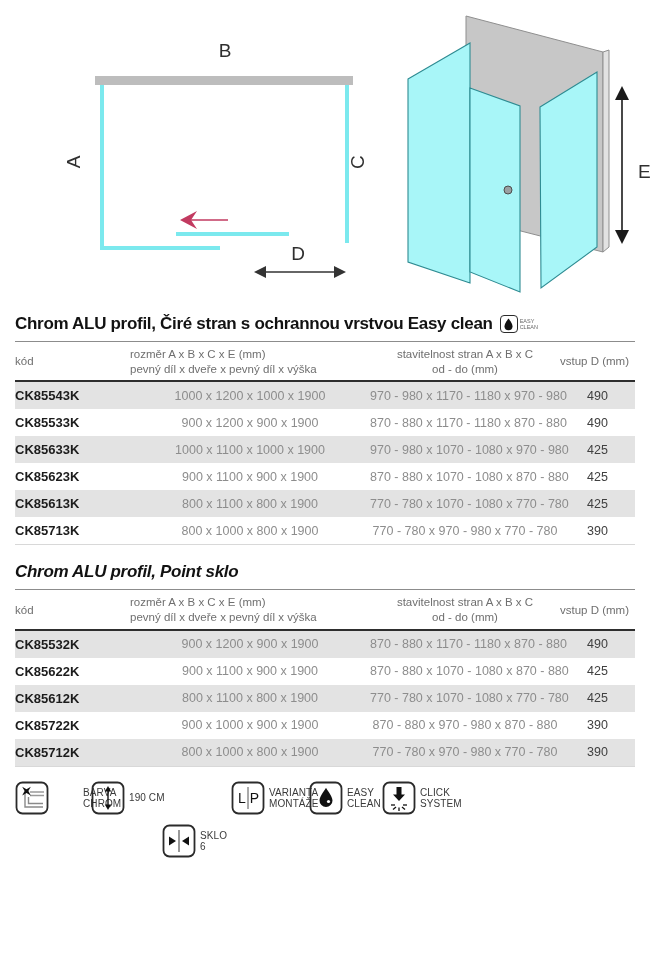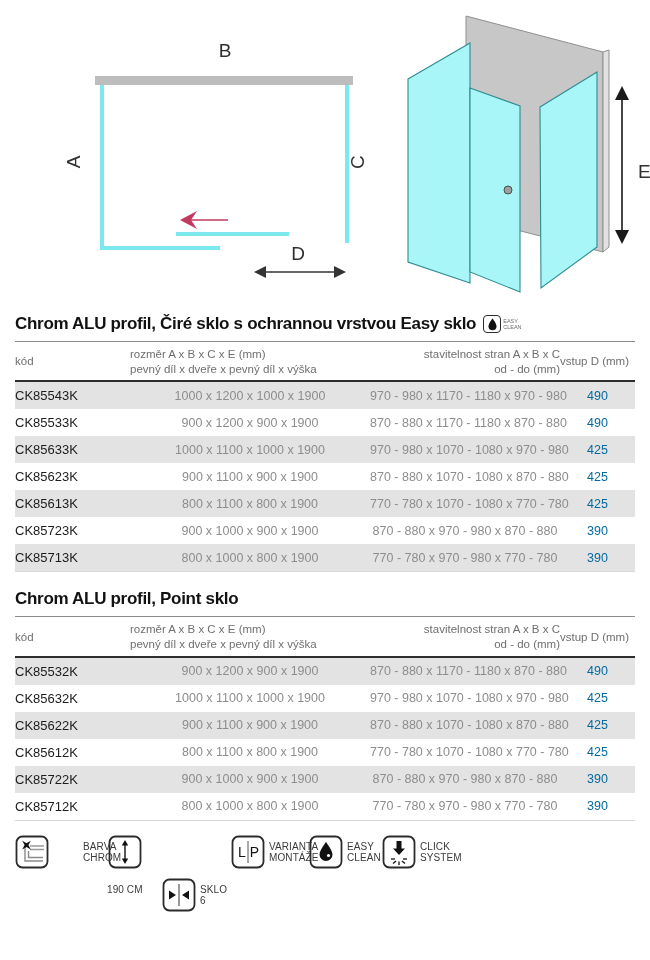--- a/index.html
+++ b/index.html
@@ -17,26 +17,26 @@
     display:flex;align-items:center;justify-content:center;}
   .ec-badge .txt{display:flex;flex-direction:column;font-size:5.5px;font-weight:normal;
     color:#6a6a6a;line-height:1.1;letter-spacing:0;}
 
   table.spec{width:620px;border-collapse:collapse;table-layout:fixed;
     border-top:1px solid #8c8c8c;border-bottom:1px solid #d8d8d8;}
   table.spec thead th{font-weight:normal;color:#6f6f6f;font-size:11.5px;line-height:1.28;
     padding:5px 0 4px 0;vertical-align:middle;border-bottom:2px solid #2e2e2e;}
   th.col-code{width:115px;text-align:left;margin-left:19px;}
   th.col-size{width:240px;text-align:left;}
-  th.col-range{width:190px;text-align:right;}
+  th.col-range{width:190px;text-align:center;}
   th.col-entry{width:75px;text-align:left;}
   table.spec tbody td{height:27px;font-size:12.5px;color:#8d8d8d;text-align:center;
     padding:0;white-space:nowrap;}
-  table.spec tbody td.c0{text-align:left;font-weight:normal;color:#1c1c1c;font-size:13px;}
-  table.spec tbody td.c3{color:#0369a1;}
+  table.spec tbody td.c0{text-align:left;font-weight:bold;color:#1c1c1c;font-size:13px;}
+  table.spec tbody td.c3{color:#404040;}
   table.spec tbody tr:nth-child(odd){background:#e3e3e3;}
 
   .footer{position:relative;height:44px;margin-top:14px;}
   .footer .item{position:absolute;top:0;display:flex;align-items:center;gap:4px;}
   .footer .lbl{display:flex;flex-direction:column;justify-content:center;height:34px;
     font-size:10px;color:#3a3a3a;line-height:1.12;letter-spacing:0.1px;}
 </style>
 </head>
 <body>
 
@@ -84,21 +84,21 @@
         <polygon points="622,86 615,100 629,100" fill="#1a1a1a"></polygon>
         <polygon points="622,244 615,230 629,230" fill="#1a1a1a"></polygon>
       </g>
       <text x="638" y="178" font-size="19" fill="#2f2f2f">E</text>
     </g>
   </svg>
 
   <div class="content">
 
     <div class="section-title">
-      <span>Chrom ALU profil, Čiré sklo s ochrannou vrstvou Easy sklo</span>
+      <span>Chrom ALU profil, Čiré stran s ochrannou vrstvou Easy clean</span>
       <span class="ec-badge">
         <span class="box">
           <svg width="11" height="13" viewBox="0 0 11 13">
             <path d="M5.5 0.5 C5.5 0.5 1.5 5.5 1.5 8.2 a4 4 0 0 0 8 0 C9.5 5.5 5.5 0.5 5.5 0.5 Z" fill="#111"></path>
           </svg>
         </span>
         <span class="txt">
           <span>EASY</span>
           <span>CLEAN</span>
         </span>
@@ -145,35 +145,29 @@
             <td class="c2">870 - 880 x 1070 - 1080 x 870 - 880</td>
             <td class="c3">425</td>
           </tr>
           <tr>
             <td class="c0">CK85613K</td>
             <td class="c1">800 x 1100 x 800 x 1900</td>
             <td class="c2">770 - 780 x 1070 - 1080 x 770 - 780</td>
             <td class="c3">425</td>
           </tr>
           <tr>
-            <td class="c0">CK85723K</td>
-            <td class="c1">900 x 1000 x 900 x 1900</td>
-            <td class="c2">870 - 880 x 970 - 980 x 870 - 880</td>
-            <td class="c3">390</td>
-          </tr>
-          <tr>
             <td class="c0">CK85713K</td>
             <td class="c1">800 x 1000 x 800 x 1900</td>
             <td class="c2">770 - 780 x 970 - 980 x 770 - 780</td>
             <td class="c3">390</td>
           </tr>
         </tbody>
     </table>
 
-    <div class="section-title" style="margin-top:17px;">
+    <div class="section-title" style="margin-top:17px;font-style:italic;">
       <span>Chrom ALU profil, Point sklo</span>
     </div>
 
     <table class="spec">
       <thead>
         <tr>
           <th class="col-code">kód</th>
           <th class="col-size">
             <div>rozměr A x B x C x E (mm)</div>
             <div>pevný díl x dveře x pevný díl x výška</div>
@@ -186,26 +180,20 @@
         </tr>
       </thead>
       <tbody>
           <tr>
             <td class="c0">CK85532K</td>
             <td class="c1">900 x 1200 x 900 x 1900</td>
             <td class="c2">870 - 880 x 1170 - 1180 x 870 - 880</td>
             <td class="c3">490</td>
           </tr>
           <tr>
-            <td class="c0">CK85632K</td>
-            <td class="c1">1000 x 1100 x 1000 x 1900</td>
-            <td class="c2">970 - 980 x 1070 - 1080 x 970 - 980</td>
-            <td class="c3">425</td>
-          </tr>
-          <tr>
             <td class="c0">CK85622K</td>
             <td class="c1">900 x 1100 x 900 x 1900</td>
             <td class="c2">870 - 880 x 1070 - 1080 x 870 - 880</td>
             <td class="c3">425</td>
           </tr>
           <tr>
             <td class="c0">CK85612K</td>
             <td class="c1">800 x 1100 x 800 x 1900</td>
             <td class="c2">770 - 780 x 1070 - 1080 x 770 - 780</td>
             <td class="c3">425</td>
@@ -234,21 +222,21 @@
           <path d="M10 12 V26 H28" stroke="#8a8a8a" stroke-width="1.4" fill="none"></path>
           <path d="M13.5 16 V22.5 H28" stroke="#8a8a8a" stroke-width="1.4" fill="none"></path>
           <polygon points="15.8,5.8 11.5,8.2 7.2,5.8 9.6,10.1 7.2,14.4 11.5,12 15.8,14.4 13.4,10.1" fill="#111"></polygon>
         </svg>
         <span class="lbl">
           <span>BARVA</span>
           <span>CHROM</span>
         </span>
       </div>
 
-      <div class="item" style="left:92px;flex-direction:column;">
+      <div class="item" style="left:76px;">
         <svg width="34" height="34" viewBox="0 0 34 34">
           <rect x="1.5" y="1.5" width="31" height="31" rx="6" fill="none" stroke="#2b2b2b" stroke-width="1.8"></rect>
           <line x1="17" y1="9" x2="17" y2="25" stroke="#111" stroke-width="1.4"></line>
           <polygon points="17,5 13.8,10.5 20.2,10.5" fill="#111"></polygon>
           <polygon points="17,29 13.8,23.5 20.2,23.5" fill="#111"></polygon>
         </svg>
         <span class="lbl">
           <span>190 CM</span>
           <span></span>
         </span>

